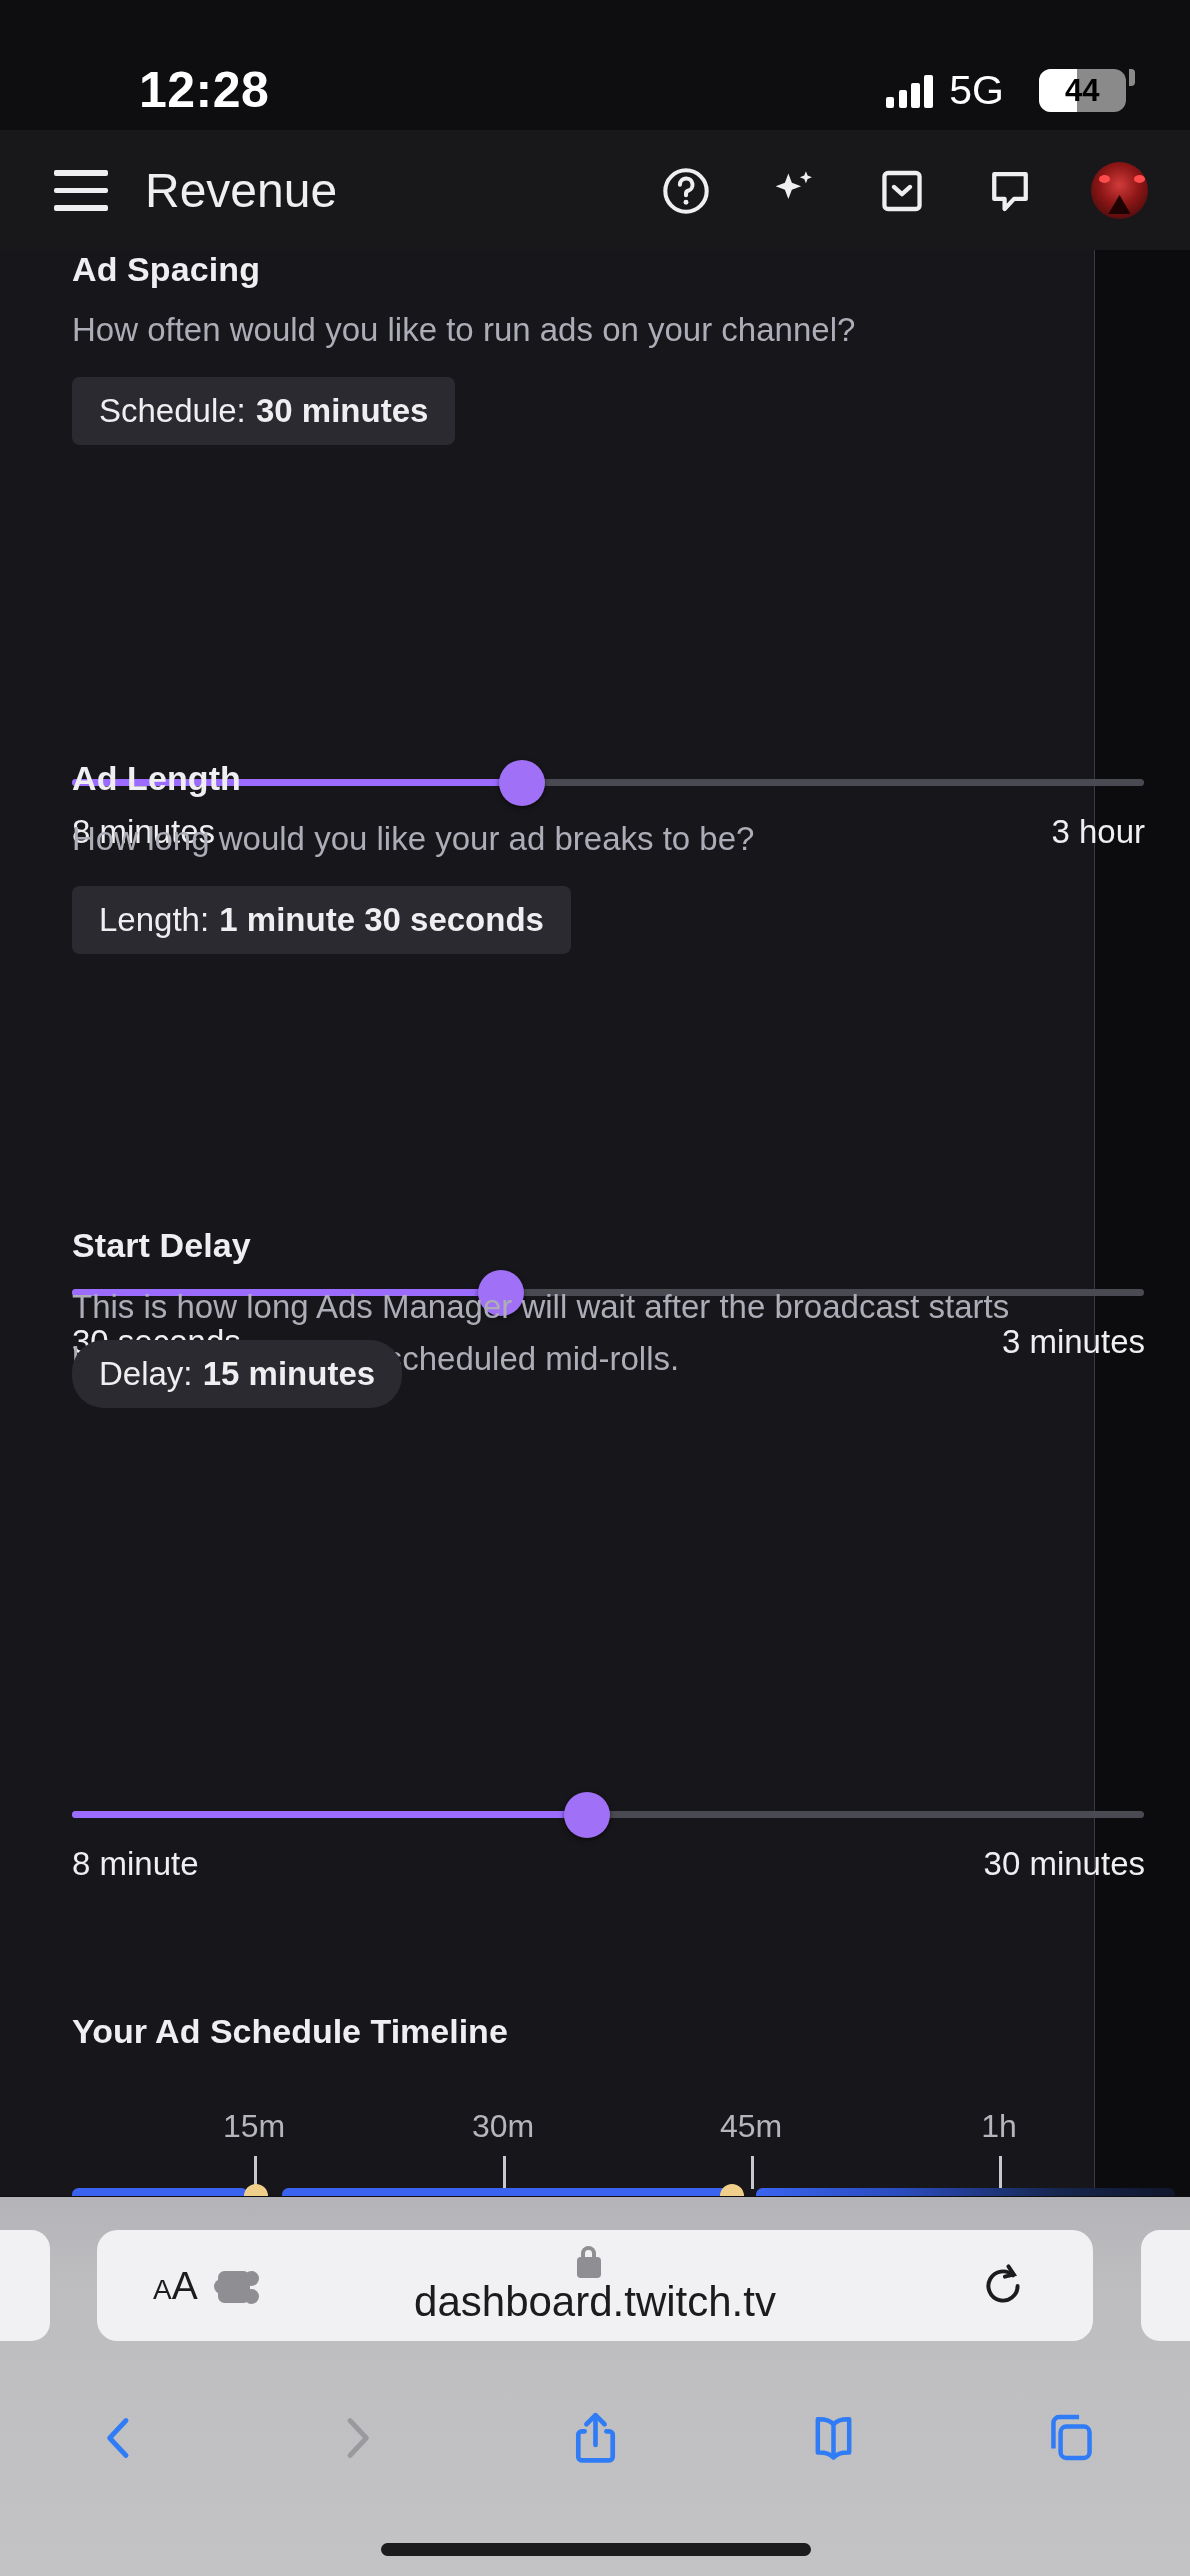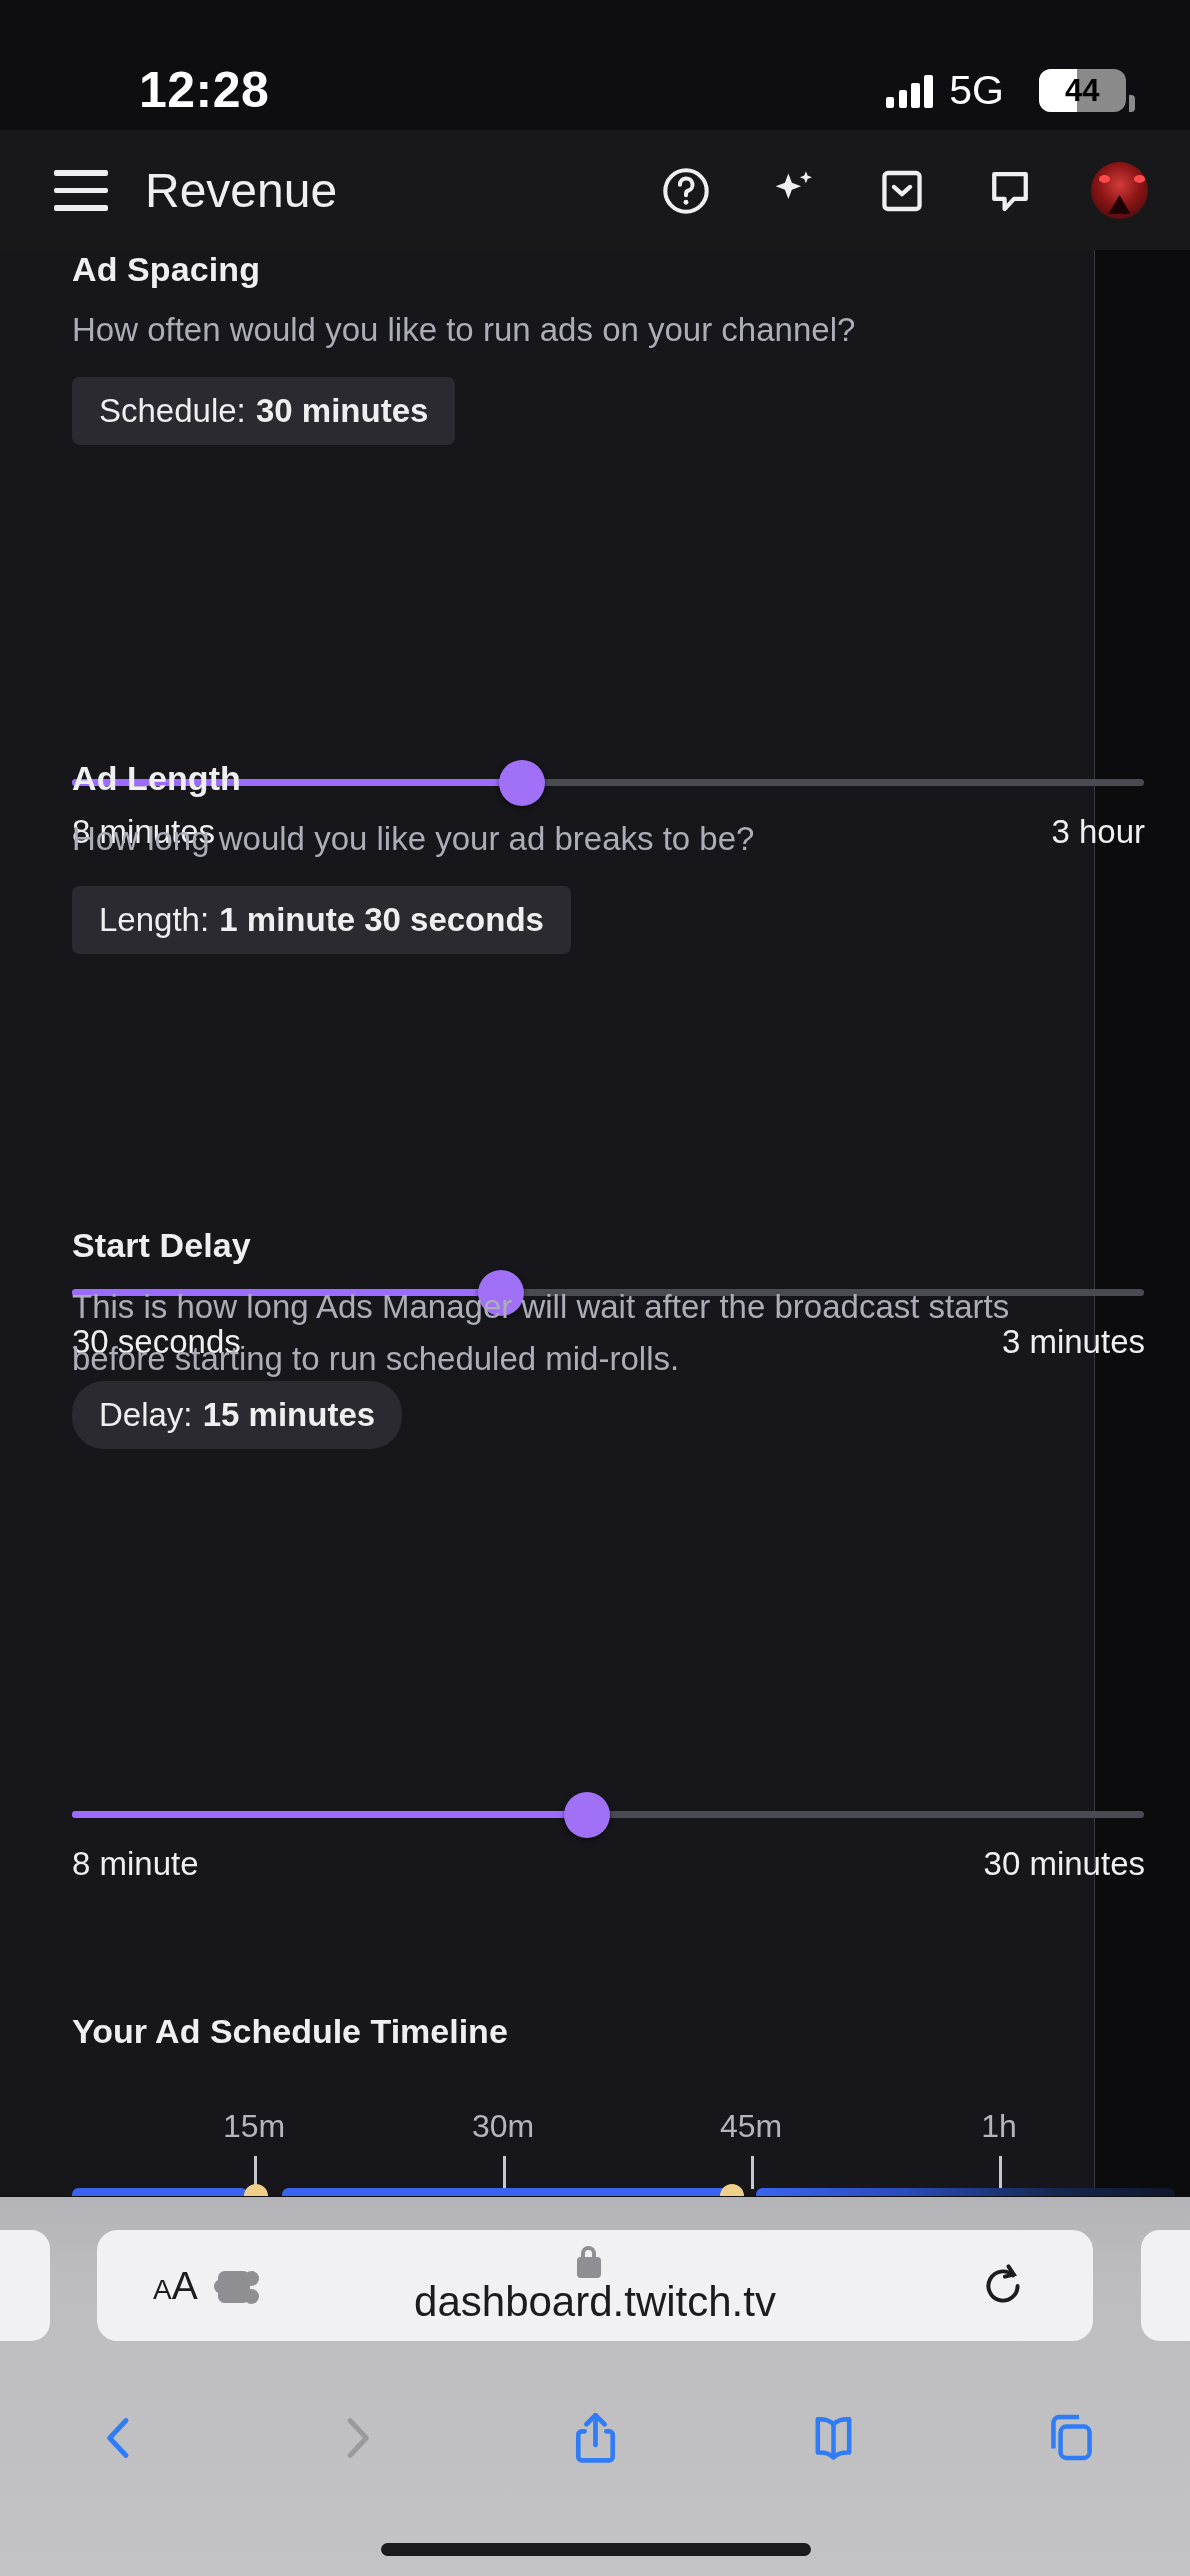--- a/index.html
+++ b/index.html
@@ -24,21 +24,21 @@
     position:absolute; right:56px; top:39px;
     display:flex; align-items:center; gap:16.7px;
   }
   .signal { display:flex; align-items:flex-end; gap:4.6px; height:35px; }
   .signal i { display:block; width:8.3px; background:#fff; border-radius:1.9px; }
   .signal i:nth-child(1){ height:11px; }
   .signal i:nth-child(2){ height:17.6px; }
   .signal i:nth-child(3){ height:25px; }
   .signal i:nth-child(4){ height:33px; }
   .net-label { font-size:41px; font-weight:500; letter-spacing:0px; }
-  .battery { position:relative; display:flex; align-items:flex-end;padding-left:18px; }
+  .battery { position:relative; display:flex; align-items:flex-start;padding-left:18px; }
   .bat-body {
     position:relative; width:87px; height:43px; border-radius:12px;
     background:#8a8a8a; overflow:hidden;
   }
   .bat-fill {
     position:absolute; left:0; top:0; bottom:0; width:44%;
     background:#ffffff;
   }
   .bat-num {
     position:absolute; inset:0; display:flex; align-items:center; justify-content:center;
@@ -292,21 +292,21 @@
       <div class="slider" style="top:1039px;">
         <div class="track"></div>
         <div class="fill" id="fill-length" style="width: 40%;"></div>
         <div class="thumb" id="thumb-length" style="left: 40%;"></div>
       </div>
       <div class="slider-min" style="top:1073px;">30 seconds</div>
       <div class="slider-max" style="top:1073px;">3 minutes</div>
 
       <div class="sec-title" style="top:976px;">Start Delay</div>
       <div class="sec-desc" style="top:1031px;">This is how long Ads Manager will wait after the broadcast starts before starting to run scheduled mid-rolls.</div>
-      <div class="pill" style="top:1131px;border-radius:32px;">
+      <div class="pill" style="top:1090px;border-radius:32px;">
         <span class="lead">Delay:</span>
           <b>15 minutes</b>
       </div>
       <div class="slider" style="top:1561px;">
         <div class="track"></div>
         <div class="fill" id="fill-delay" style="width: 48%;"></div>
         <div class="thumb" id="thumb-delay" style="left: 48%;"></div>
       </div>
       <div class="slider-min" style="top:1595px;">8 minute</div>
       <div class="slider-max" style="top:1595px;">30 minutes</div>

